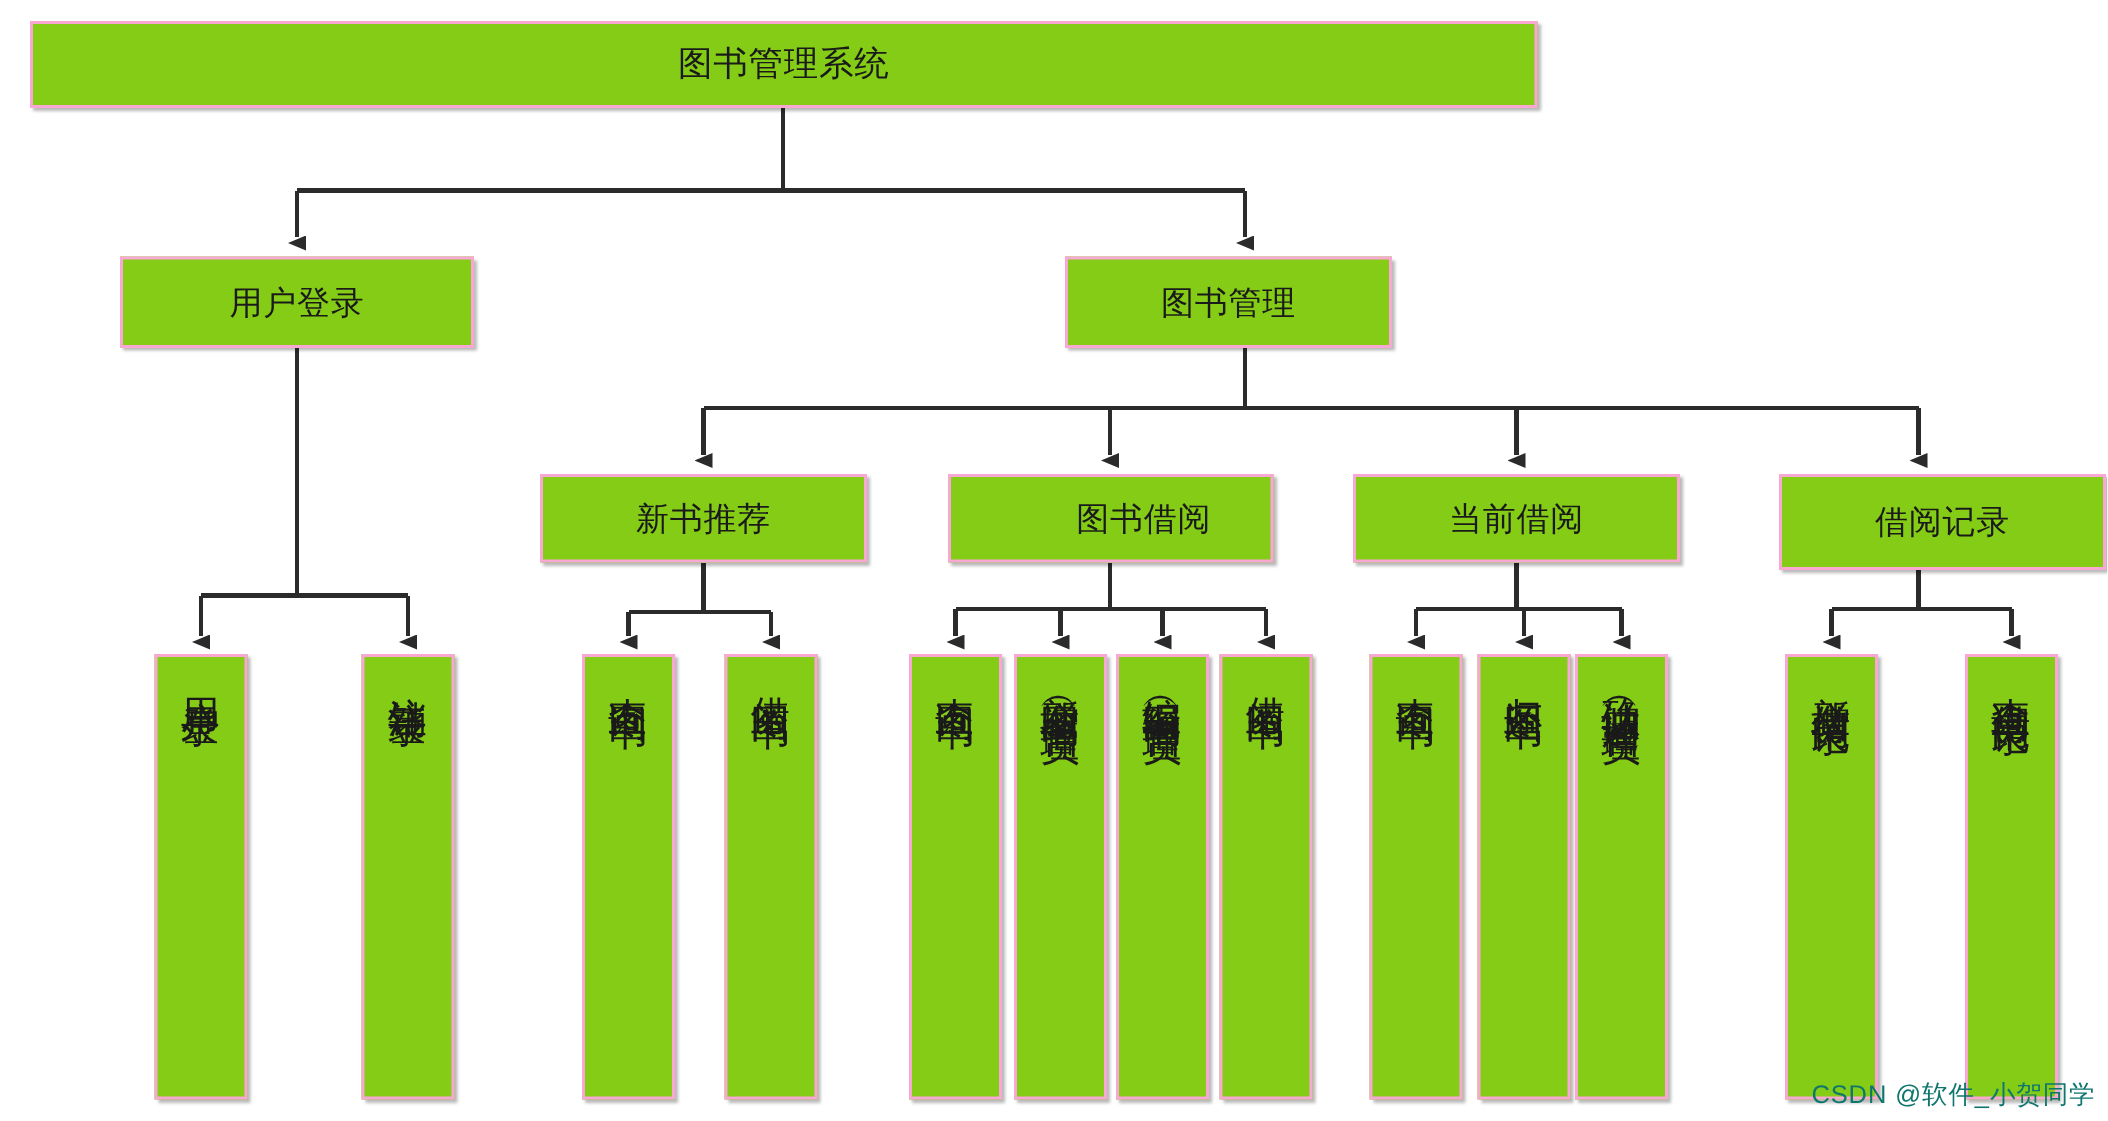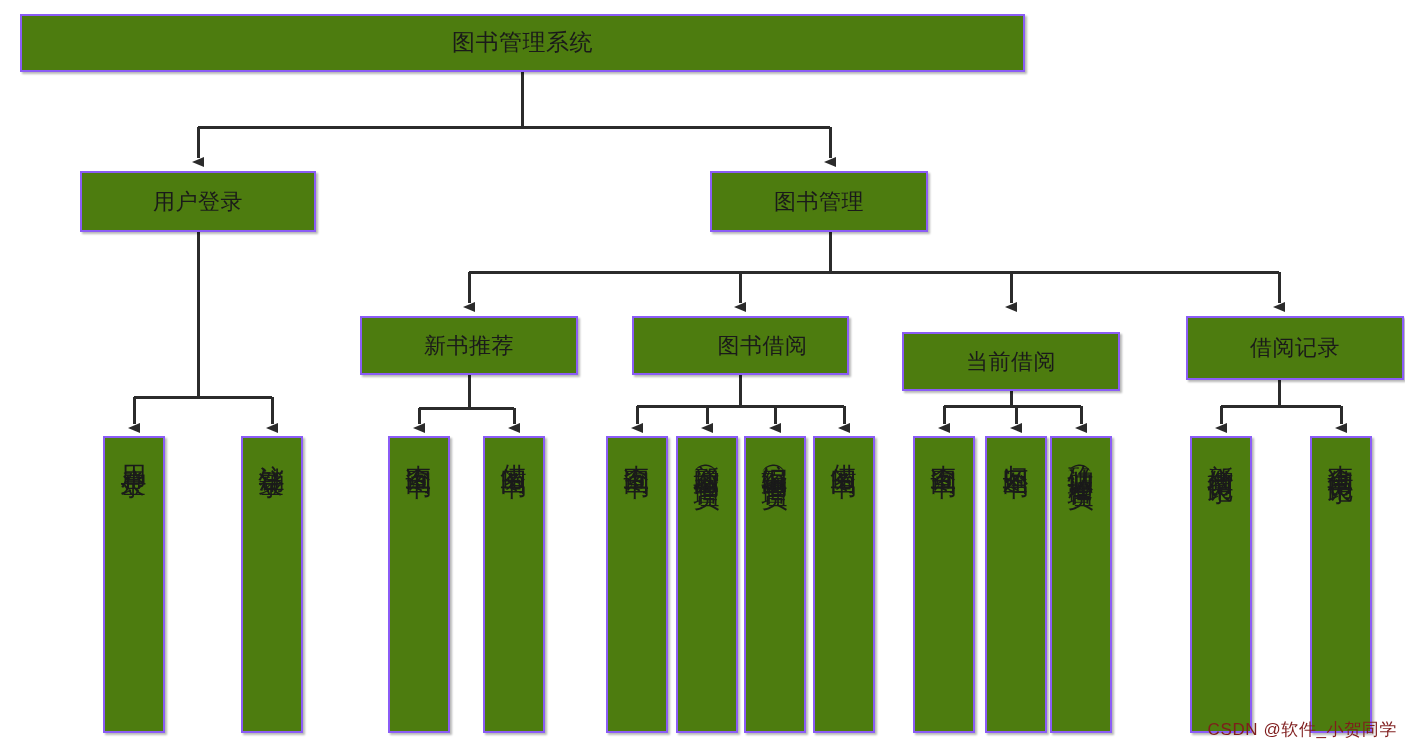--- a/index.html
+++ b/index.html
@@ -21,22 +21,22 @@
     position: absolute;
     left: 0;
     top: 0;
     width: 1405px;
     height: 747px;
     pointer-events: none;
   }
   .node {
     position: absolute;
     box-sizing: border-box;
-    border: 2px solid #8b5cf6;
-    background: #4d7c0f;
+    border: 2px solid #f9a8d4;
+    background: #84cc16;
     box-shadow: 2px 2px 2px rgba(0,0,0,0.28);
     display: flex;
     align-items: center;
     justify-content: center;
     color: #1a1a1a;
     z-index: 2;
   }
   .node .label {
     display: block;
     text-align: center;
@@ -61,21 +61,21 @@
     font-size: 26px;
     line-height: 1.0;
     letter-spacing: 3px;
     white-space: nowrap;
   }
   .watermark {
     position: absolute;
     right: 8px;
     bottom: 6px;
     font-size: 17px;
-    color: #7f1d1d;
+    color: #0f766e;
     letter-spacing: 0.6px;
     z-index: 3;
     white-space: nowrap;
   }
 </style>
 </head>
 <body>
 
 <div id="canvas">
 
@@ -139,21 +139,21 @@
   <div class="node horiz" style="left:710px; top:171px; width:218px; height:61px;">
     <span class="label">图书管理</span>
   </div>
 
   <div class="node horiz" style="left:360px; top:316px; width:218px; height:59px;">
     <span class="label">新书推荐</span>
   </div>
   <div class="node horiz" style="left:632px; top:316px; width:217px; height:59px;padding-left:44px;">
     <span class="label">图书借阅</span>
   </div>
-  <div class="node horiz" style="left:902px; top:332px; width:218px; height:59px;">
+  <div class="node horiz" style="left:902px; top:316px; width:218px; height:59px;">
     <span class="label">当前借阅</span>
   </div>
   <div class="node horiz" style="left:1170px; top:316px; width:218px; height:64px;margin-left:16px;">
     <span class="label">借阅记录</span>
   </div>
 
   <div class="node vert" style="left:103px; top:436px; width:62px; height:297px;">
     <span class="label">用户登录</span>
   </div>
   <div class="node vert" style="left:241px; top:436px; width:62px; height:297px;">

